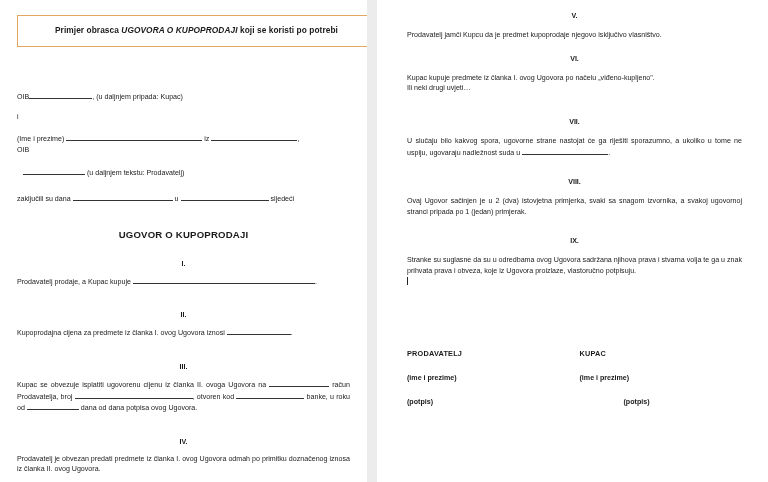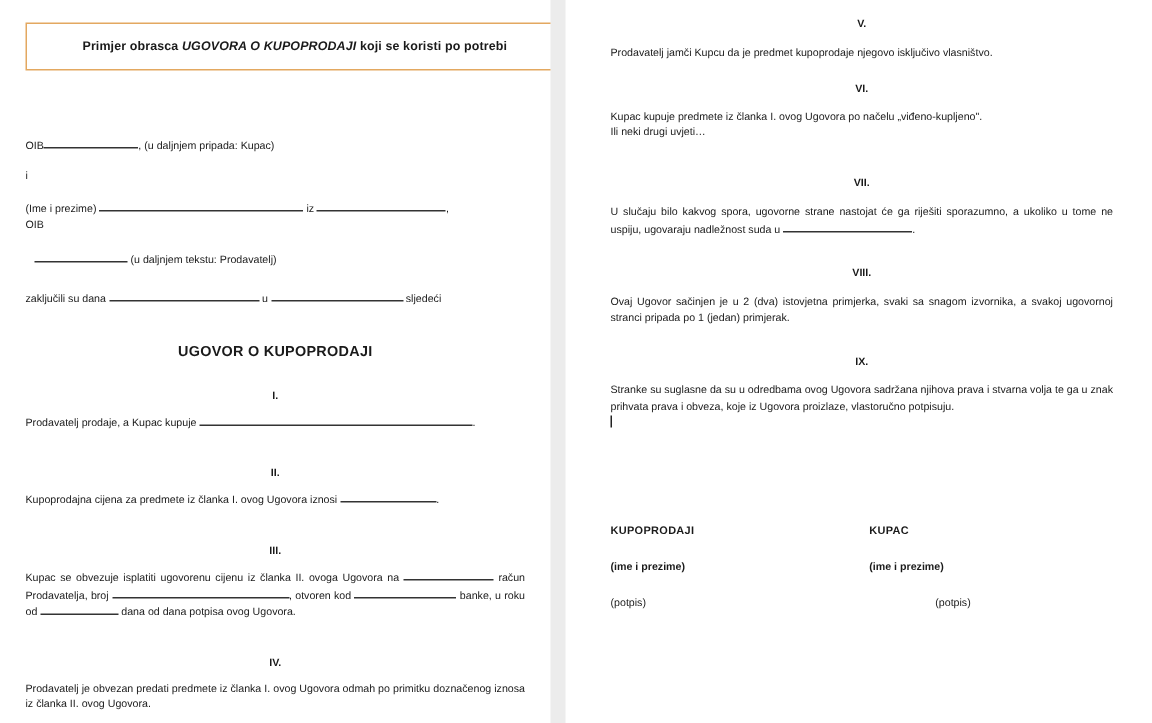--- a/index.html
+++ b/index.html
@@ -112,20 +112,21 @@
     font-weight: bold;
     font-size: 7.3px;
     letter-spacing: 0.03em;
   }
   .sig-name {
     font-weight: bold;
     font-size: 7.1px;
   }
   .sig-sign {
     font-size: 7.1px;
+    font-weight: bold;
   }
   .ind-1 { padding-left: 0px; }
   .ind-2 { padding-left: 10px; }
   .ind-3 { padding-left: 0px; }
   .ind-4 { padding-left: 98px; }
 
   .caret {
     display: inline-block;
     width: 0;
     border-left: 1px solid #222;
@@ -242,21 +243,21 @@
     <div class="sec-num">IX.</div>
     <div class="spacer-10"></div>
     <div class="para para-just">Stranke su suglasne da su u odredbama ovog Ugovora sadržana njihova prava i stvarna volja te ga u znak prihvata prava i obveza, koje iz Ugovora proizlaze, vlastoručno potpisuju.</div>
     <div class="para"><span class="caret"></span></div>
 
     <div class="spacer-42"></div>
     <div class="spacer-20"></div>
 
     <div class="sig-row">
       <div class="sig-col ind-1">
-        <span class="sig-head">KUPOPRODAJI</span>
+        <span class="sig-head">PRODAVATELJ</span>
       </div>
       <div class="sig-col ind-2">
         <span class="sig-head">KUPAC</span>
       </div>
     </div>
 
     <div class="spacer-16"></div>
 
     <div class="sig-row">
       <div class="sig-col ind-1">

